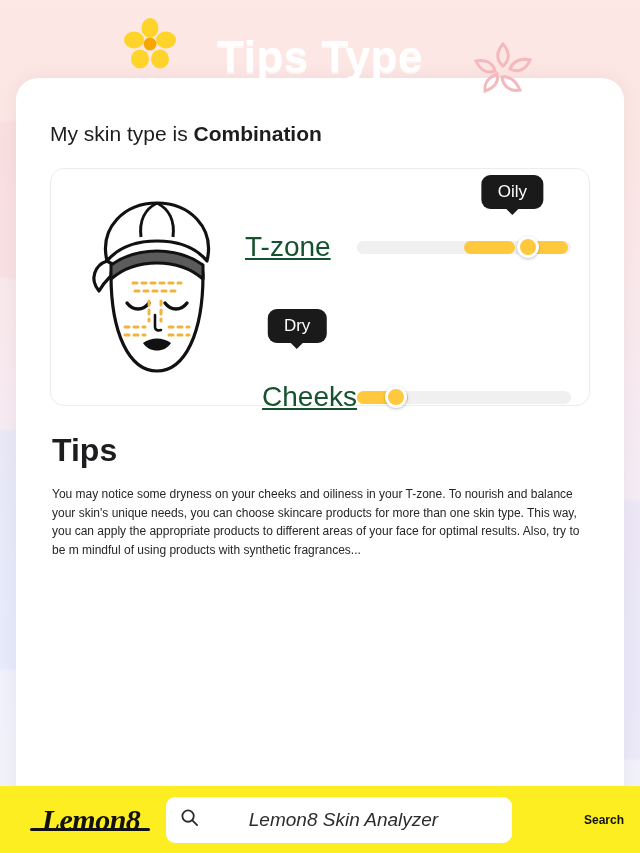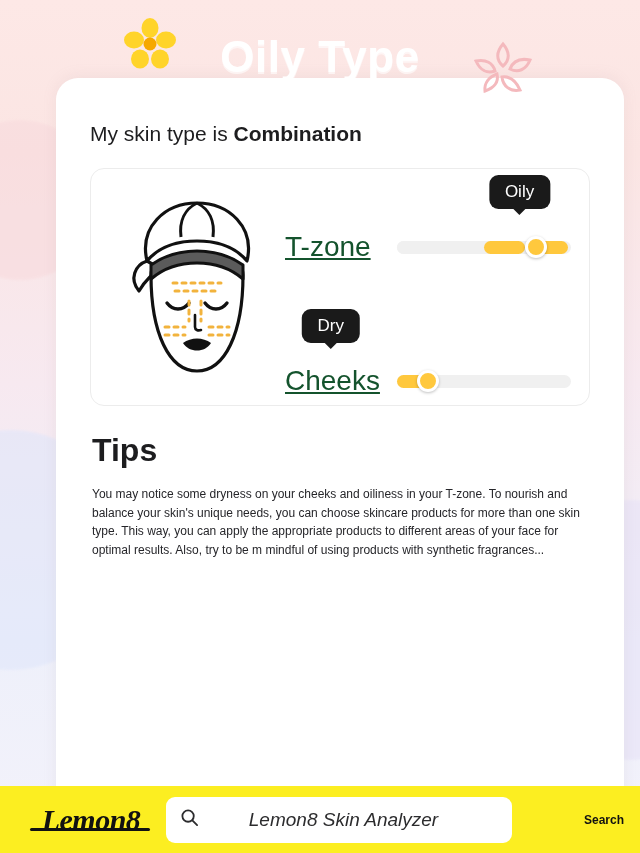--- a/index.html
+++ b/index.html
@@ -50,21 +50,20 @@
   
   .card {
     position: absolute;
     left: 16px; right: 16px;
     top: 78px; bottom: 0;
     background: #ffffff;
     border-radius: 22px 22px 0 0;
     box-shadow: 0 -2px 14px rgba(170,150,160,.12);
     padding: 44px 34px 0 34px;
     z-index: 4;
-    margin-left: 40px;
   }
 
   .skin-line {
     font-size: 21px;
     color: #1d1d1f;
     margin-bottom: 22px;
   }
   .skin-line b { font-weight: 700; }
 
   
@@ -91,21 +90,21 @@
     height: 100%;
   }
 
   .slider-row {
     position: absolute;
     left: 0; right: 0;
     display: flex;
     align-items: center;
   }
   .slider-row.tzone { top: 62px; }
-  .slider-row.cheeks { top: 196px; }
+  .slider-row.cheeks { top: 212px; text-align: right; }
 
   .slider-label {
     font-size: 28px;
     color: #14532d;
     width: 112px;
     flex: 0 0 112px;
     text-decoration: underline;
   }
   .track {
     position: relative;
@@ -235,21 +234,21 @@
 </style>
 </head>
 <body>
 
 <div id="app">
 
   <div class="blob b1"></div>
   <div class="blob b2"></div>
   <div class="blob b3"></div>
 
-  <div class="title">Oily Type</div>
+  <div class="title">Tips Type</div>
 
   <div class="flower f1">
     <svg width="52" height="52" viewBox="0 0 52 52">
       <g fill="#ffd42a">
         <ellipse cx="26" cy="10" rx="8.5" ry="10"></ellipse>
         <ellipse cx="42" cy="22" rx="10" ry="8.5"></ellipse>
         <ellipse cx="36" cy="41" rx="9" ry="9.5"></ellipse>
         <ellipse cx="16" cy="41" rx="9" ry="9.5"></ellipse>
         <ellipse cx="10" cy="22" rx="10" ry="8.5"></ellipse>
       </g>

